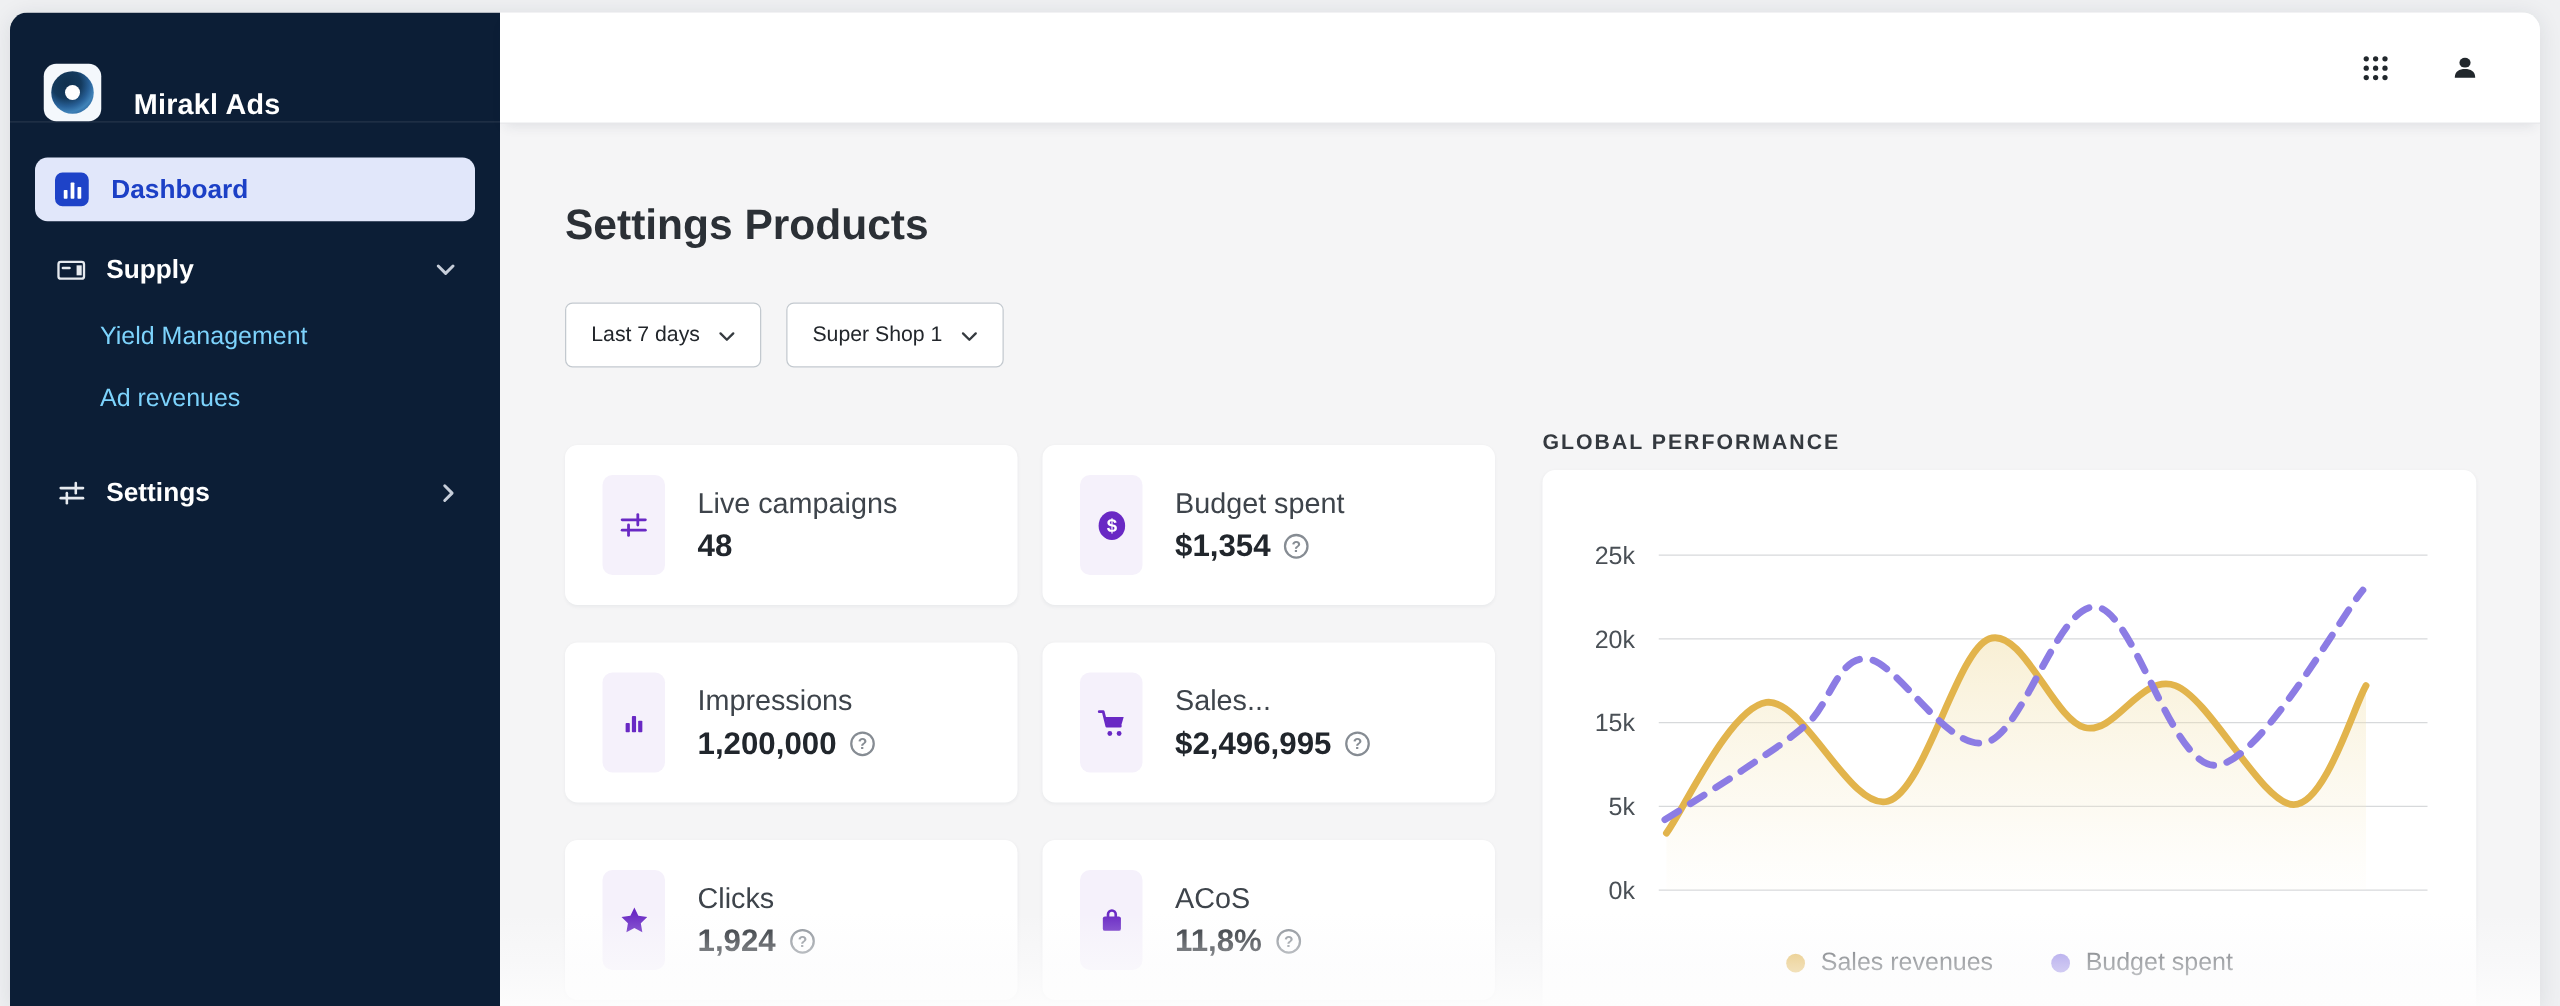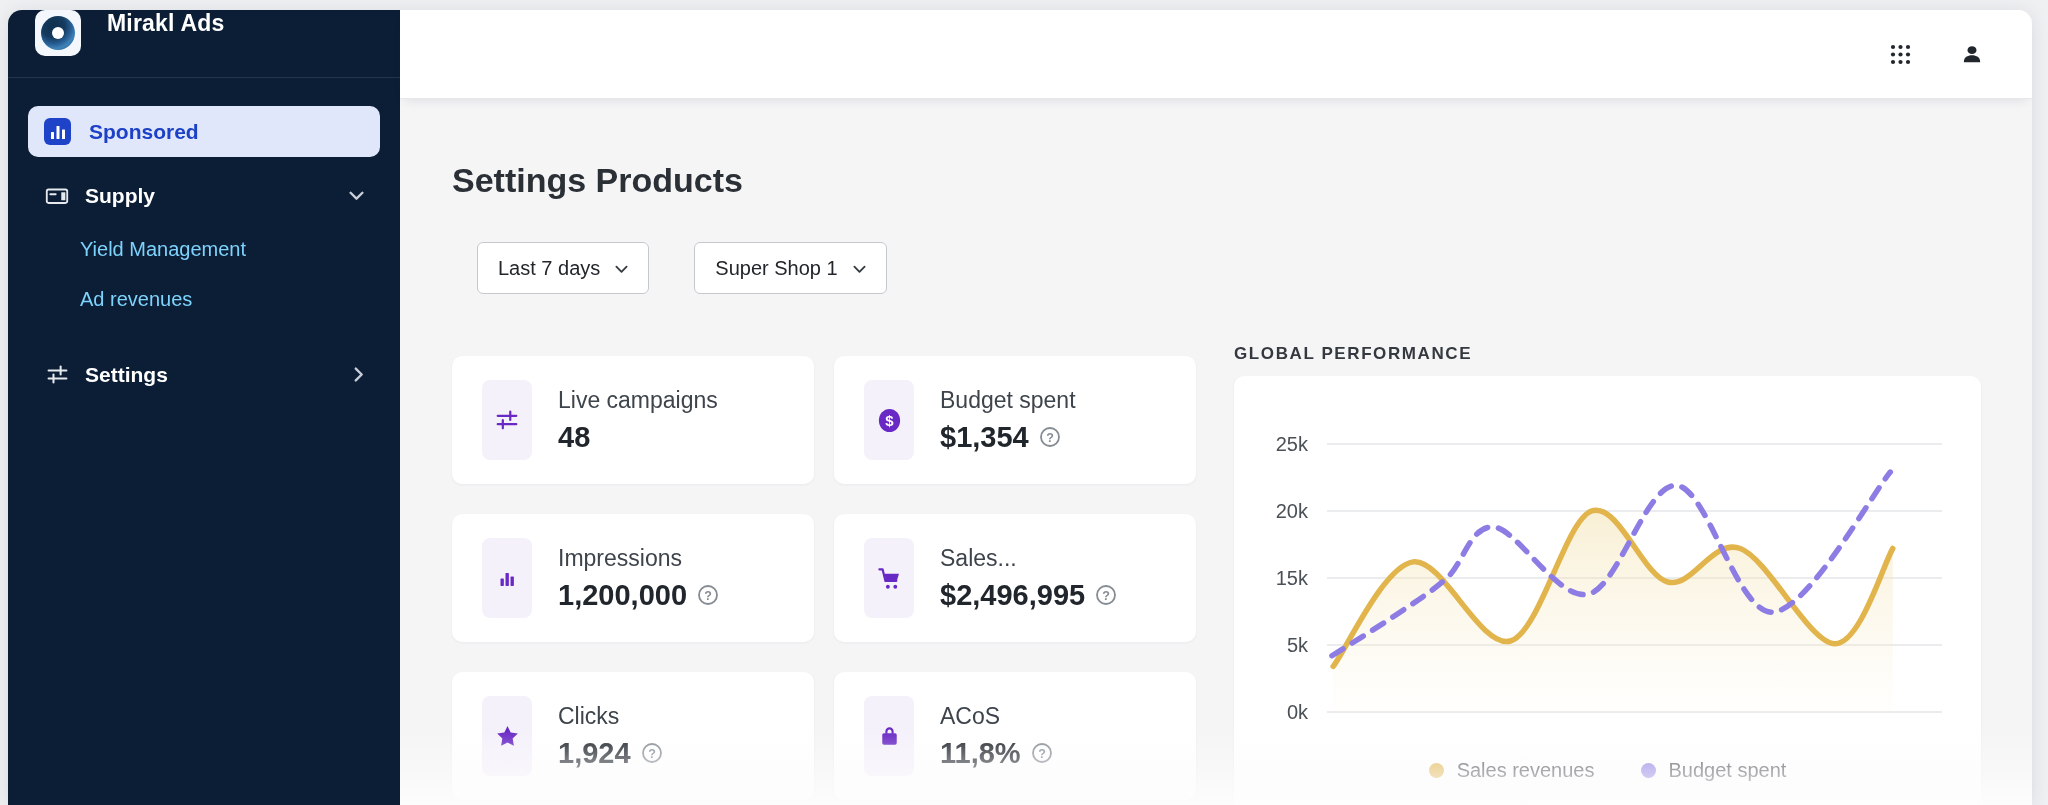--- a/index.html
+++ b/index.html
@@ -13,21 +13,21 @@
   .window {
     position: absolute; left: 8px; top: 10px;
     width: 2024px; height: 795px;
     border-radius: 14px 14px 0 0;
     box-shadow: 0 2px 18px rgba(25,35,60,.10);
     display: flex; overflow: hidden;
     background: #F5F5F6;
   }
   
   .sidebar { width: 392px; flex: none; background: #0C1E36; display: flex; flex-direction: column; }
-  .brand { height: 68px; flex: none; display: flex; align-items: flex-start; padding-left: 27px;
+  .brand { height: 88px; flex: none; display: flex; align-items: flex-end; padding-left: 27px;
            border-bottom: 1px solid rgba(255,255,255,.10); }
   .logo { width: 46px; height: 46px; background: #F4F8FC; border-radius: 10px;
           display: flex; align-items: center; justify-content: center; flex: none; }
   .lens { width: 34px; height: 34px; border-radius: 50%;
           background: radial-gradient(circle at 36% 30%, #10304E 0%, #143A5D 36%, #275F96 56%, #3F82B8 70%, #2B639A 88%);
           display: flex; align-items: center; justify-content: center; }
   .lens-hole { width: 12px; height: 12px; border-radius: 50%; background: #FFFFFF; }
   .brand-title { margin-left: 26px; color: #FFFFFF; font-size: 23px; font-weight: 600; letter-spacing: .2px; }
   .nav { padding: 28px 20px 0 20px; display: flex; flex-direction: column; }
   .nav-item { height: 51px; border-radius: 10px; display: flex; align-items: center;
@@ -47,37 +47,37 @@
   .topbar { height: 88px; flex: none; background: #FFFFFF;
             display: flex; align-items: center; justify-content: flex-end;
             padding-right: 44px; gap: 40px; position: relative; z-index: 2;
             box-shadow: 0 1px 0 #E7E8EA, 0 6px 10px -4px rgba(40,50,70,.12); }
   .topbar-btn { border: none; background: none; padding: 4px; color: #21272C; cursor: pointer; display: flex; }
   .content { flex: 1; position: relative; padding-left: 52px; overflow: hidden; }
   .page-title { margin: 60px 0 0 0; font-size: 34px; font-weight: 600; color: #2B3036; line-height: 44px; }
   .filters { display: flex; gap: 20px; margin-top: 40px; }
   .filter-btn { height: 52px; padding: 0 20px; display: inline-flex; align-items: center; gap: 15px;
                 background: #FFFFFF; border: 1px solid #C3C9CF; border-radius: 6px;
-                font-size: 20px; font-weight: 500; color: #22262B; cursor: pointer;
-                font-family: inherit; margin-left: 25px; }
+                font-size: 17px; font-weight: 500; color: #22262B; cursor: pointer;
+                font-family: inherit; }
   .filter-btn .chev { color: #363B40; display: flex; margin-top: 2px; }
   .cols { display: flex; margin-top: 50px; }
   .kpi-col { width: 744px; flex: none; }
   .section-title { font-size: 17px; font-weight: 700; letter-spacing: 1.6px; color: #34393F; height: 20px; }
   .kpi-grid { margin-top: 12px; display: grid; grid-template-columns: 362px 362px;
               column-gap: 20px; row-gap: 30px; }
   .kpi-card { height: 128px; background: #FFFFFF; border-radius: 10px;
               box-shadow: 0 1px 3px rgba(25,35,60,.05);
               display: flex; align-items: center; padding-left: 30px; }
   .icon-tile { width: 50px; height: 80px; border-radius: 8px; background: #F5F1FB;
                display: flex; align-items: center; justify-content: center; color: #6929C4; flex: none; }
   .kpi-text { margin-left: 26px; min-width: 0; }
   .kpi-label { font-size: 23px; color: #3E444B; white-space: nowrap; }
   .kpi-value-row { margin-top: 7px; display: flex; align-items: center; gap: 10px; }
-  .kpi-value { font-size: 29px; font-weight: 700; color: #21262C; }
+  .kpi-value { font-size: 25px; font-weight: 700; color: #21262C; }
   .help { display: flex; color: #868C93; }
   
   .chart-col { margin-left: 38px; width: 747px; flex: none; }
   .chart-card { margin-top: 12px; width: 747px; height: 470px; background: #FFFFFF;
                 border-radius: 10px; box-shadow: 0 1px 3px rgba(25,35,60,.05); position: relative; }
   .legend { position: absolute; left: 0; top: 383px; width: 100%;
             display: flex; justify-content: center; gap: 46px; }
   .legend-item { display: flex; align-items: center; gap: 13px; font-size: 20px; color: #454A50; }
   .legend-dot { width: 15px; height: 15px; border-radius: 50%; flex: none; }
   .bottom-fade { position: absolute; left: 0; right: 0; bottom: 0; height: 75px; z-index: 3;
@@ -103,21 +103,21 @@
       <div class="nav-item active">
         <span class="dash-ico">
           <svg width="18" height="18" viewBox="0 0 18 18">
               <g fill="#FFFFFF">
             <rect x="2" y="9" width="3" height="7" rx="0.6"></rect>
             <rect x="7.5" y="3" width="3" height="13" rx="0.6"></rect>
             <rect x="13" y="6.5" width="3" height="9.5" rx="0.6"></rect>
           </g>
             </svg>
         </span>
-        <span class="nav-label">Sponsored</span>
+        <span class="nav-label">Dashboard</span>
       </div>
 
       <div class="nav-item mt13">
         <span class="line-ico">
           <svg width="26" height="26" viewBox="0 0 28 28">
             <rect x="3" y="7" width="22" height="14.5" rx="2" fill="none" stroke="currentColor" stroke-width="2"></rect>
             <line x1="6.8" y1="12.2" x2="12.5" y2="12.2" stroke="currentColor" stroke-width="2.2" stroke-linecap="round"></line>
             <rect x="18.6" y="10" width="4.4" height="8.6" fill="currentColor"></rect>
           </svg>
         </span>

